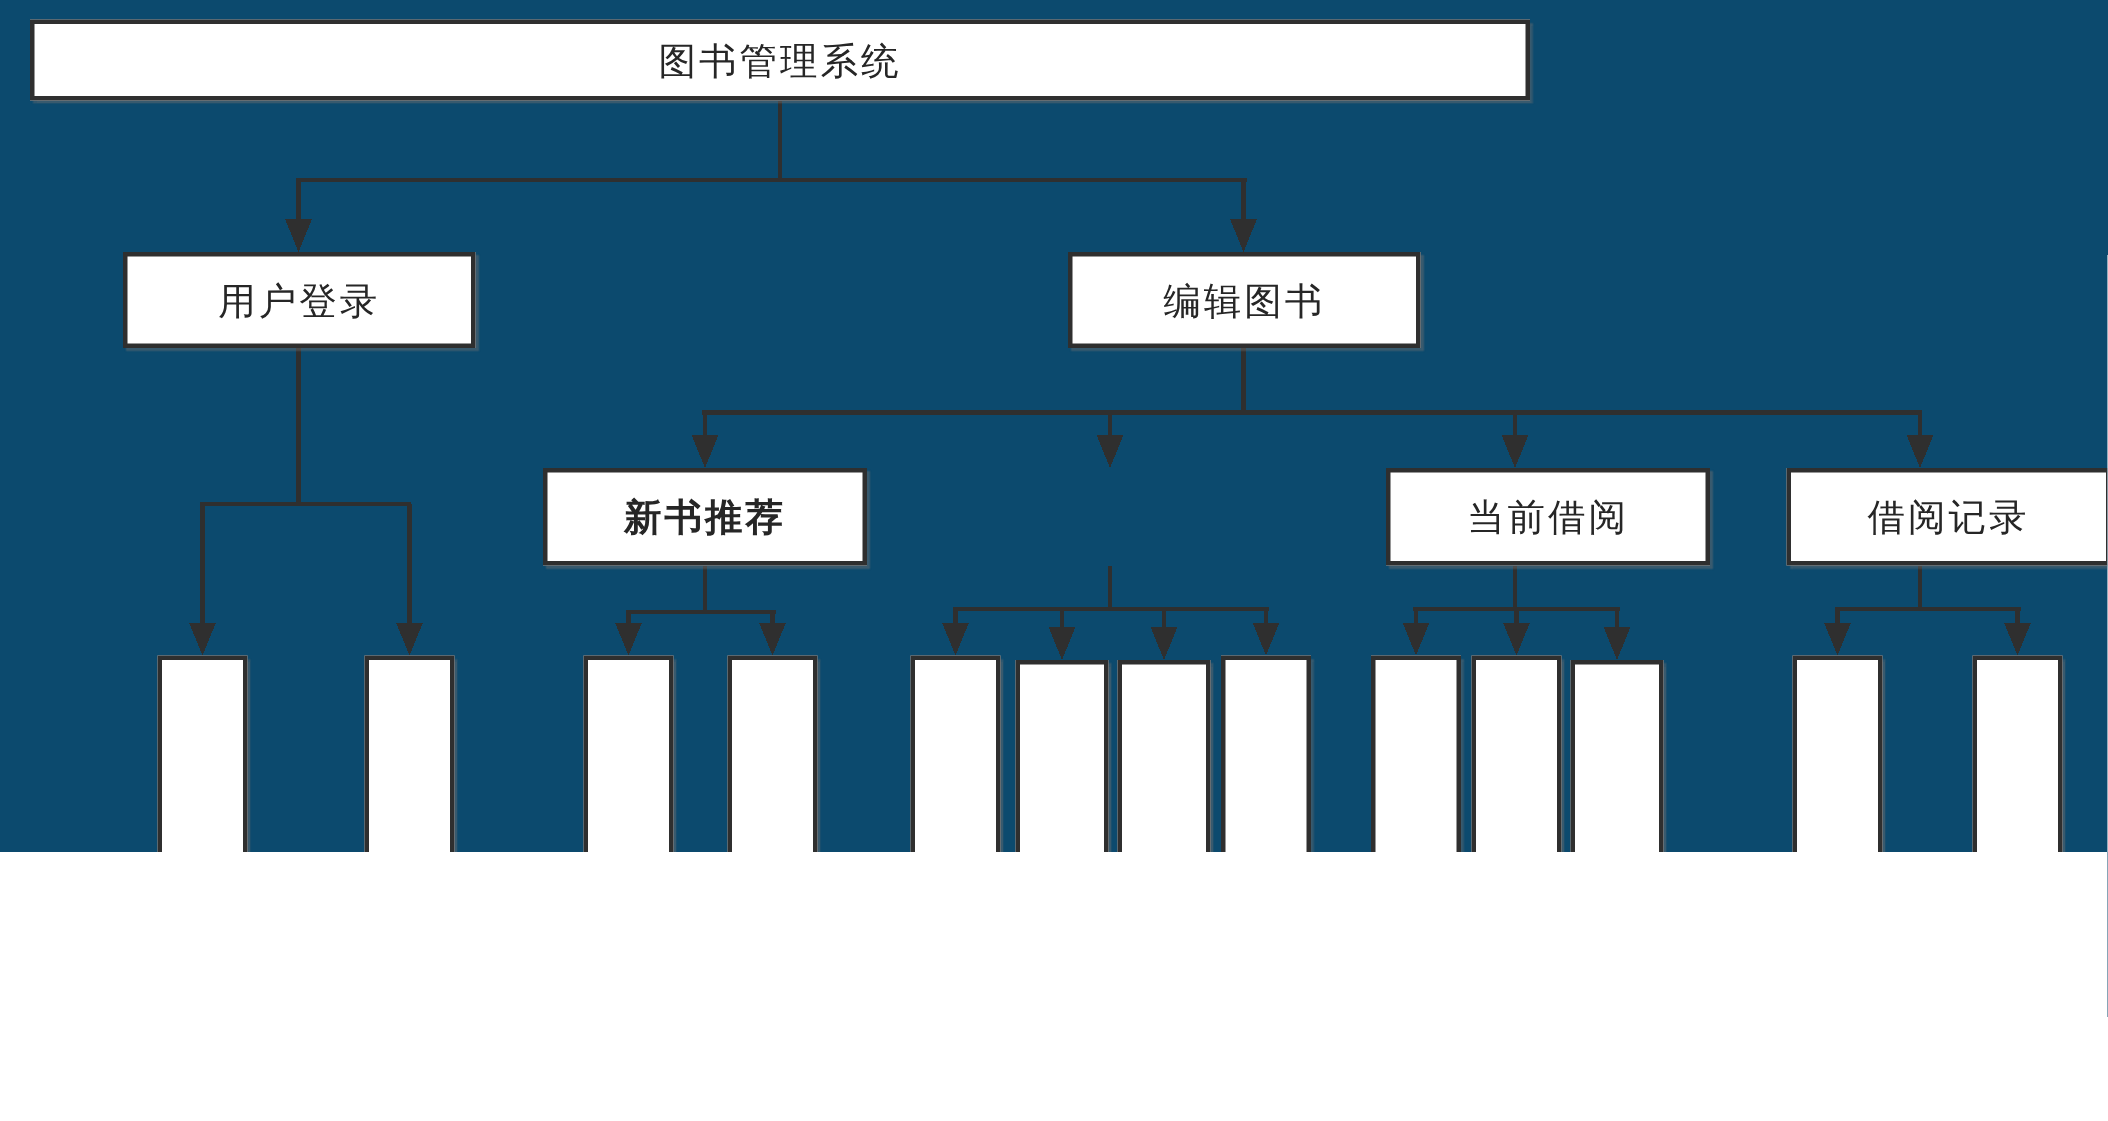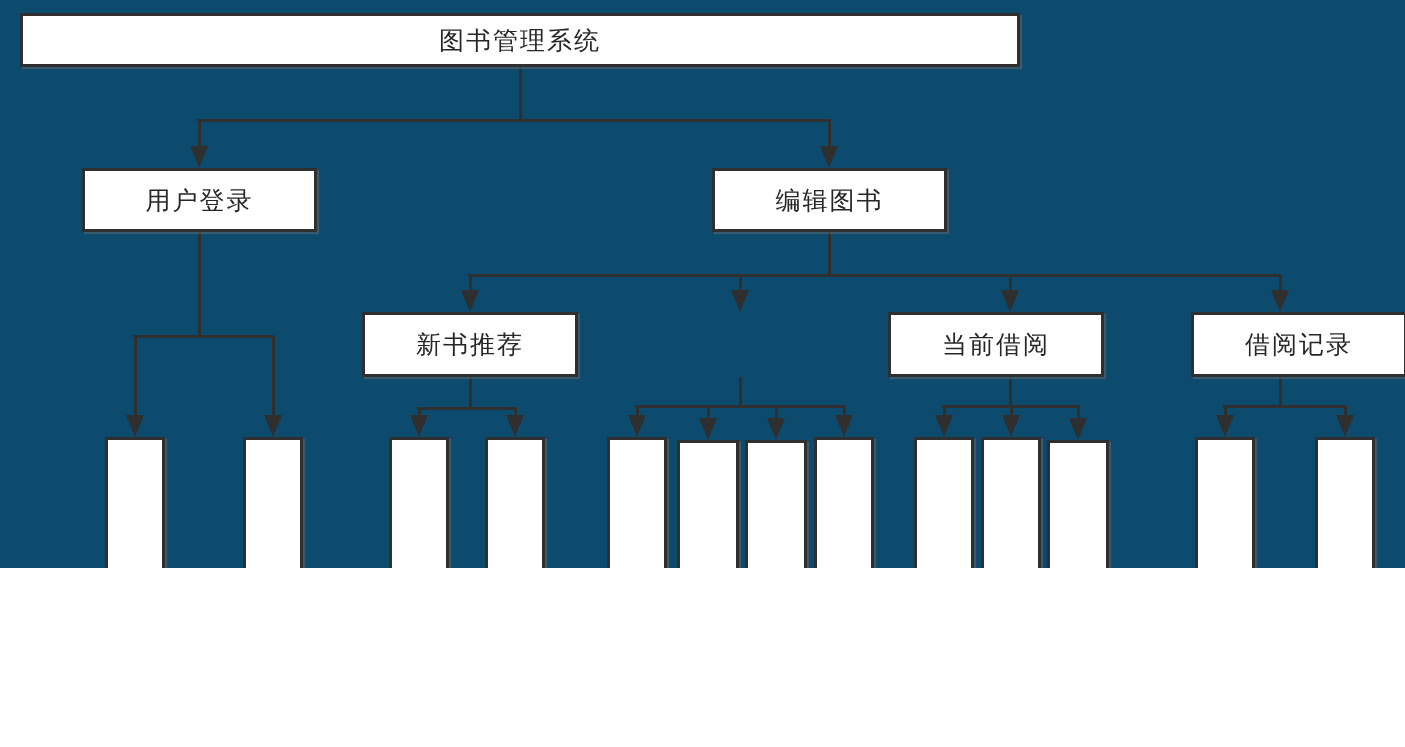--- a/index.html
+++ b/index.html
@@ -45,23 +45,23 @@
     text-orientation: mixed;
     font-size: 24px;
     letter-spacing: 7px;
     line-height: 1;
     white-space: nowrap;
   }
   
   .n-root   { left: 20px;   top: 13px;  width: 1000px; height: 54px; }
   .n-l2a    { left: 82px;   top: 168px; width: 235px;  height: 64px; }
   .n-l2b    { left: 712px;  top: 168px; width: 235px;  height: 64px; }
-  .n-l3a    { left: 362px;  top: 312px; width: 216px;  height: 65px; }
+  .n-l3a    { left: 362px;  top: 312px; width: 216px;  height: 65px; font-weight: bold; }
   .n-l3b    { left: 632px;  top: 312px; width: 216px;  height: 65px; }
-  .n-l3c    { left: 888px;  top: 312px; width: 216px;  height: 65px; }
+  .n-l3c    { left: 924px;  top: 312px; width: 216px;  height: 65px; }
   .n-l3d    { left: 1172px; top: 312px; width: 216px;  height: 65px; margin-left: 19px; }
   .leaf     { top: 437px; width: 60px; height: 298px; }
   .leaf.tall{ top: 440px; width: 62px; height: 302px; letter-spacing: 5px; }
   .lf1  { left: 105px; }
   .lf2  { left: 243px; }
   .lf3  { left: 389px; }
   .lf4  { left: 485px; }
   .lf5  { left: 607px; }
   .lf6  { left: 677px; }
   .lf7  { left: 745px; }

